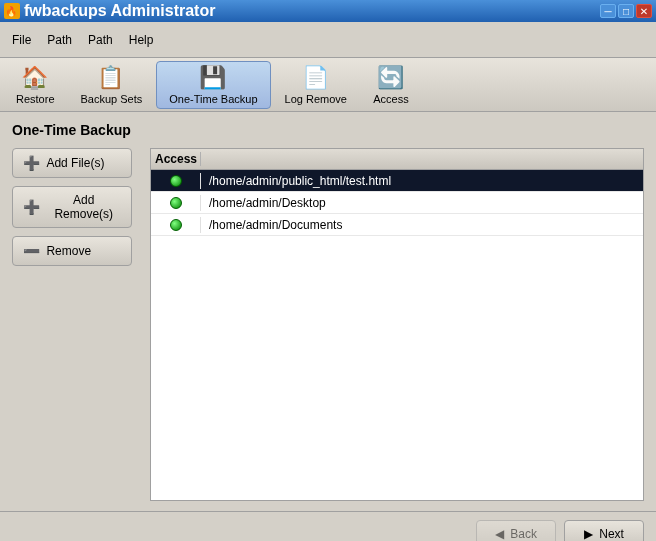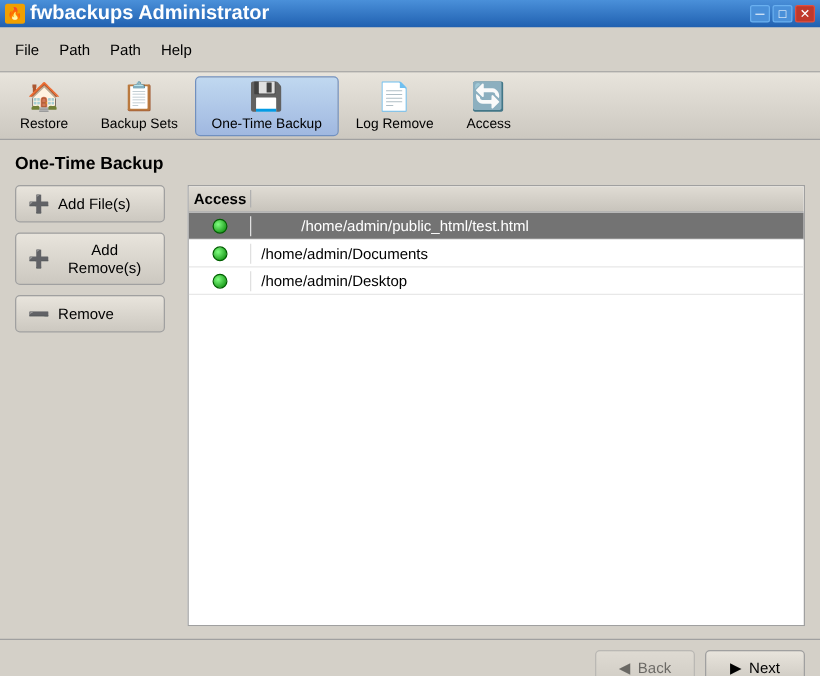--- a/index.html
+++ b/index.html
@@ -191,23 +191,22 @@
     .file-list-scroll::-webkit-scrollbar-thumb { background: #a0a0a0; border: 1px solid #808080; }
 
     .file-row {
       display: flex;
       align-items: center;
       border-bottom: 1px solid #e8e8e8;
       min-height: 22px;
       font-size: 12px;
     }
     .file-row.selected {
-      background: #737373;
+      background: #0f172a;
       color: white;
-      gap: 32px;
     }
     .file-row.selected .dot { color: #00e000; }
     .file-row .access-cell {
       width: 50px;
       display: flex;
       align-items: center;
       justify-content: center;
       border-right: 1px solid #e0e0e0;
       padding: 2px 4px;
     }
@@ -323,27 +322,27 @@
       <div class="file-row selected">
             <div class="access-cell">
               <span class="dot"></span>
             </div>
             <div class="path-cell">/home/admin/public_html/test.html</div>
           </div>
           <div class="file-row">
             <div class="access-cell">
               <span class="dot"></span>
             </div>
-            <div class="path-cell">/home/admin/Documents</div>
+            <div class="path-cell">/home/admin/Desktop</div>
           </div>
           <div class="file-row">
             <div class="access-cell">
               <span class="dot"></span>
             </div>
-            <div class="path-cell">/home/admin/Desktop</div>
+            <div class="path-cell">/home/admin/Documents</div>
           </div>
         </div>
     </div>
 
   </div>
 </div>
 
 <div class="bottom-bar">
   <button class="nav-btn disabled">
     <span>◀</span>

